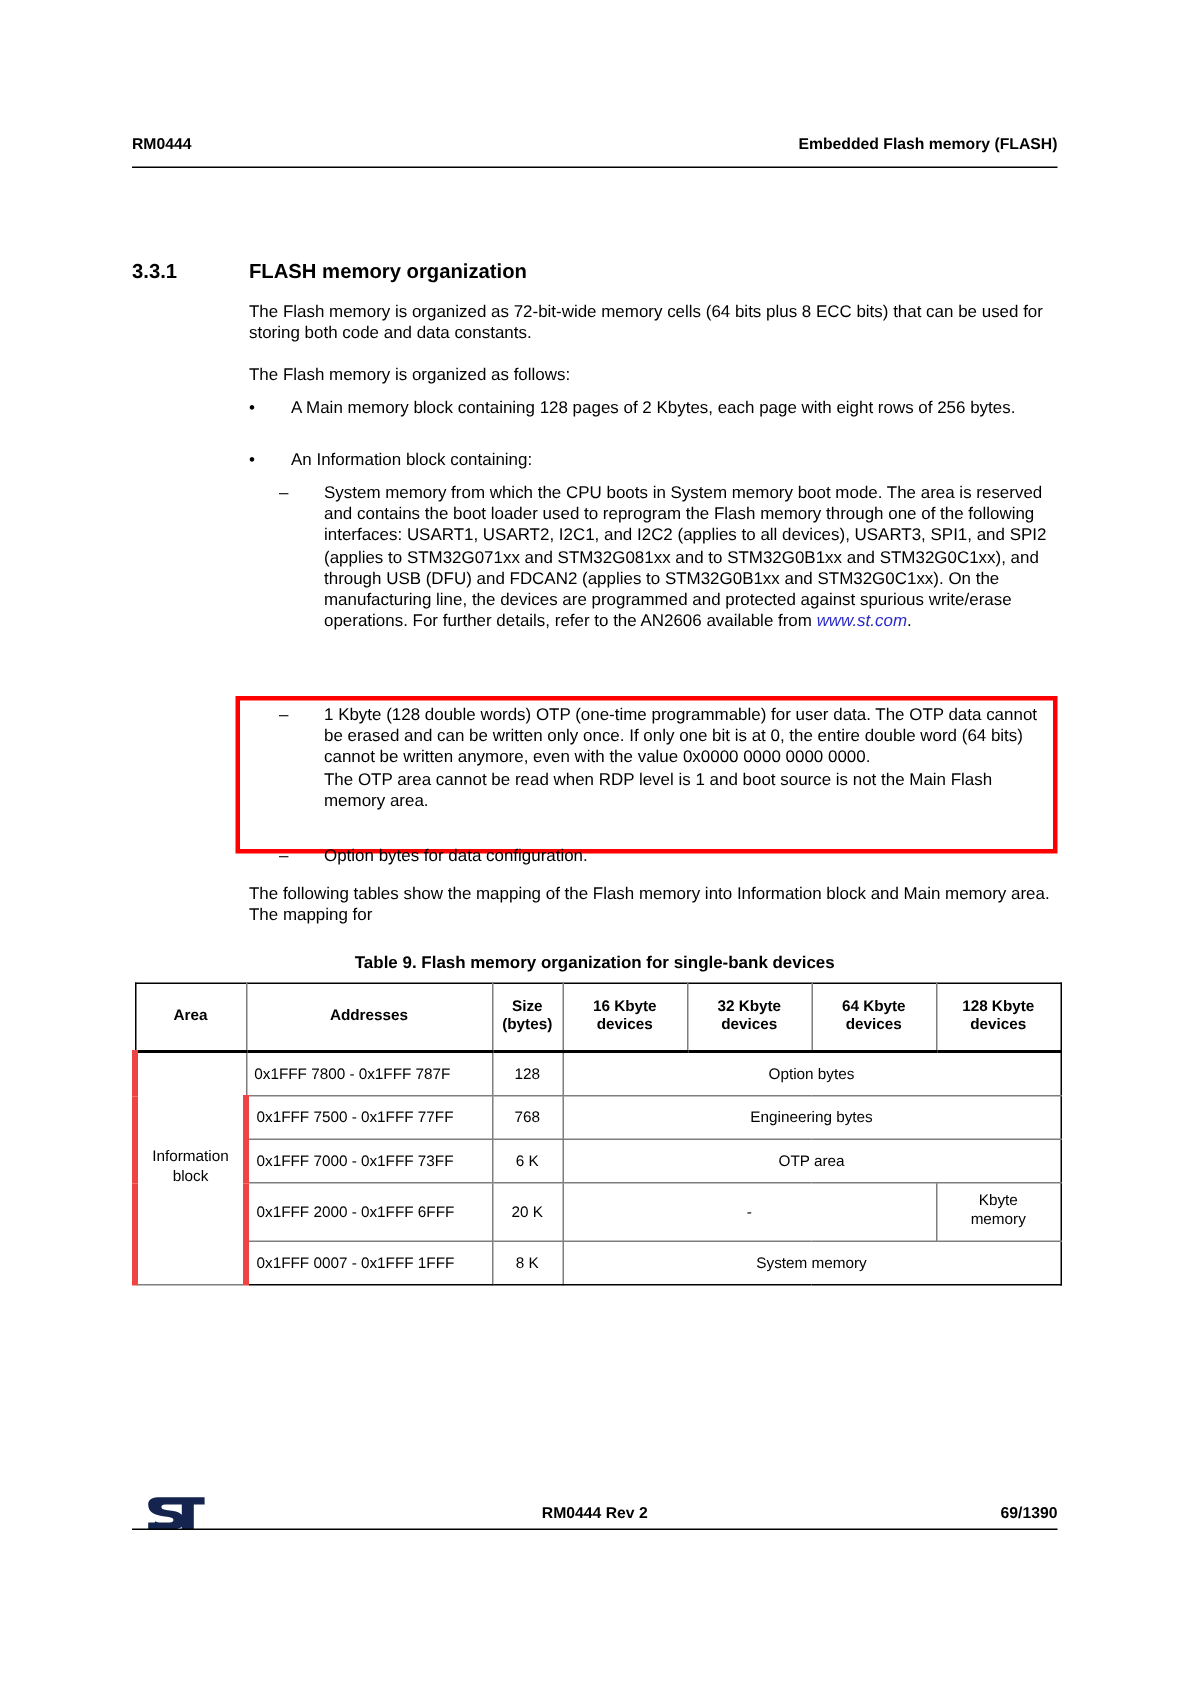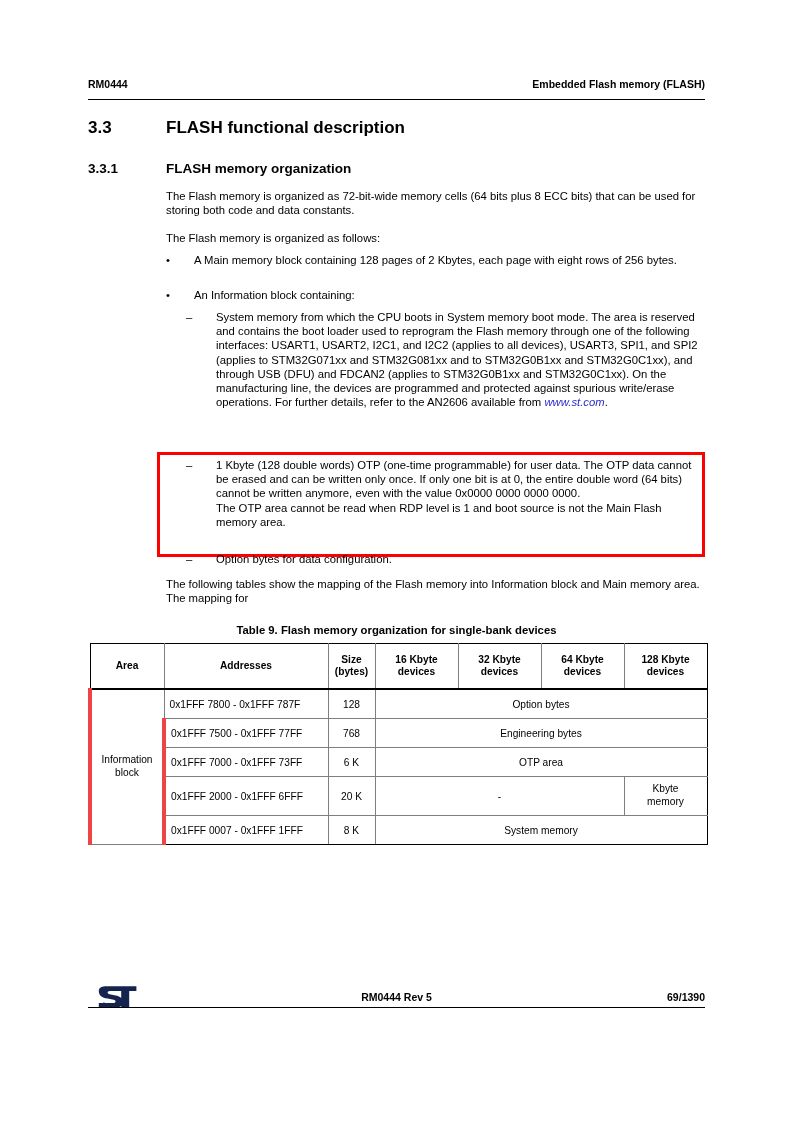--- a/index.html
+++ b/index.html
@@ -10,21 +10,21 @@
   body {
     width: 794px;
     height: 1124px;
     font-family: "Liberation Sans", sans-serif;
     color: #000000;
     position: relative;
     overflow: hidden;
   }
   .page {
     position: absolute;
-    left: 0; top: 0;
+    left: 0; top: 12px;
     width: 794px;
     height: 980px;
   }
 
   
   .pg-header {
     position: absolute;
     left: 88px;
     top: 78px;
     width: 617px;
@@ -239,24 +239,20 @@
 <body>
 
 <div class="page">
 
   <div class="pg-header">
     <span>RM0444</span>
     <span>Embedded Flash memory (FLASH)</span>
   </div>
   <div class="pg-header-rule"></div>
 
-  <div class="h2-row">
-    <span class="h2-num">3.3</span>
-    <span class="h2-text">FLASH functional description</span>
-  </div>
   <div class="h3-row">
     <span class="h3-num">3.3.1</span>
     <span class="h3-text">FLASH memory organization</span>
   </div>
 
   <div class="body-col" style="top:189px;">
     <p class="para">The Flash memory is organized as 72-bit-wide memory cells (64 bits plus 8 ECC bits) that can be used for storing both code and data constants.</p>
   </div>
 
   <div class="body-col" style="top:231px;">
@@ -380,18 +376,18 @@
         <td class="span-cell" colspan="4">System memory</td>
       </tr>
     </tbody>
   </table>
 
   <div class="pg-footer">
     <svg class="st-logo" viewBox="0 0 100 58">
       <path d="M2 14 C2 5, 10 2, 22 2 L96 2 L96 14 L78 14 L78 56 L58 56 L58 14 L30 14 C26 14, 24 16, 24 18 C24 21, 27 22, 32 23 L44 25 C56 27, 62 33, 62 42 C62 51, 54 56, 40 56 L2 56 L2 44 L38 44 C42 44, 44 42, 44 40 C44 37, 41 36, 36 35 L24 33 C10 31, 2 25, 2 14 Z" fill="#14244e"></path>
       <path d="M10 50 L30 50 L14 42 Z" fill="#14244e"></path>
     </svg>
-    <div class="footer-center">RM0444 Rev 5</div>
+    <div class="footer-center">RM0444 Rev 2</div>
     <div class="footer-right">69/1390</div>
   </div>
   <div class="pg-footer-rule"></div>
 
 </div>
 
 </body></html>

